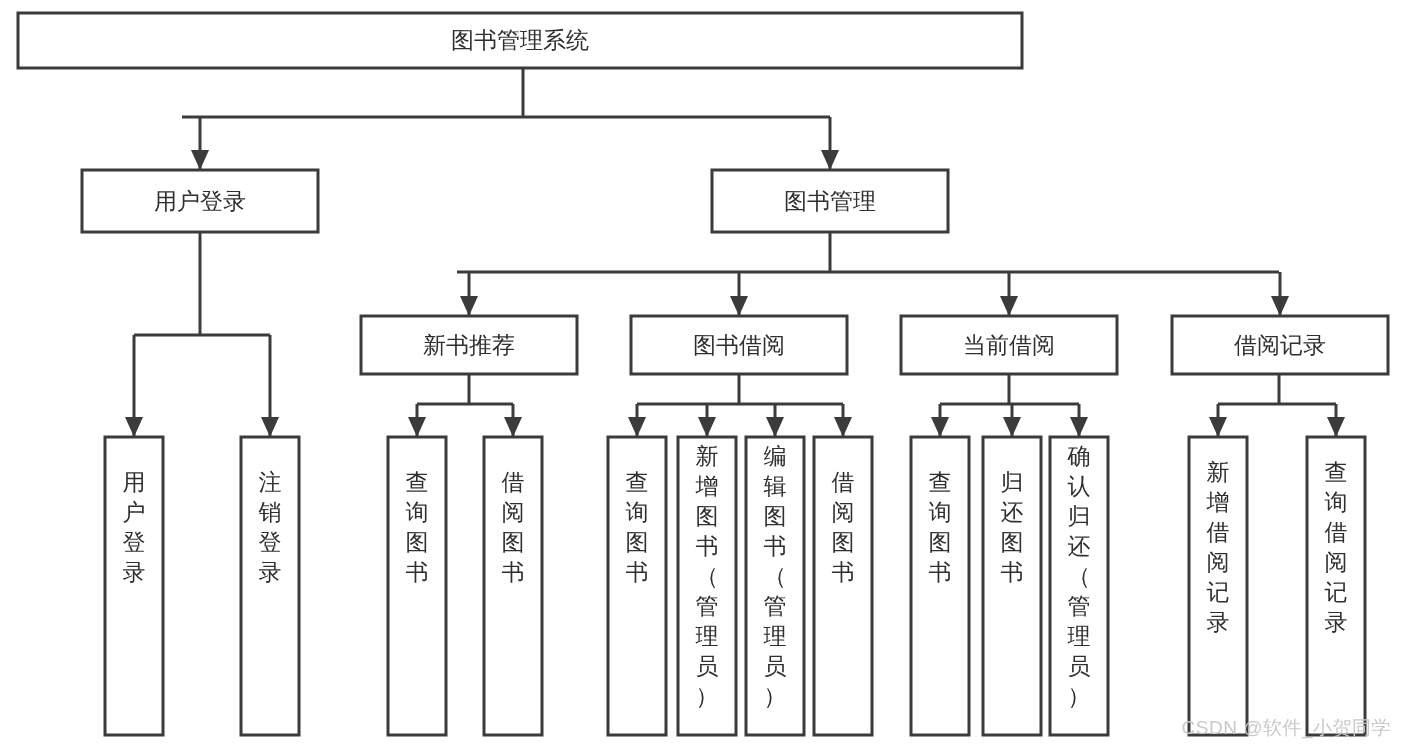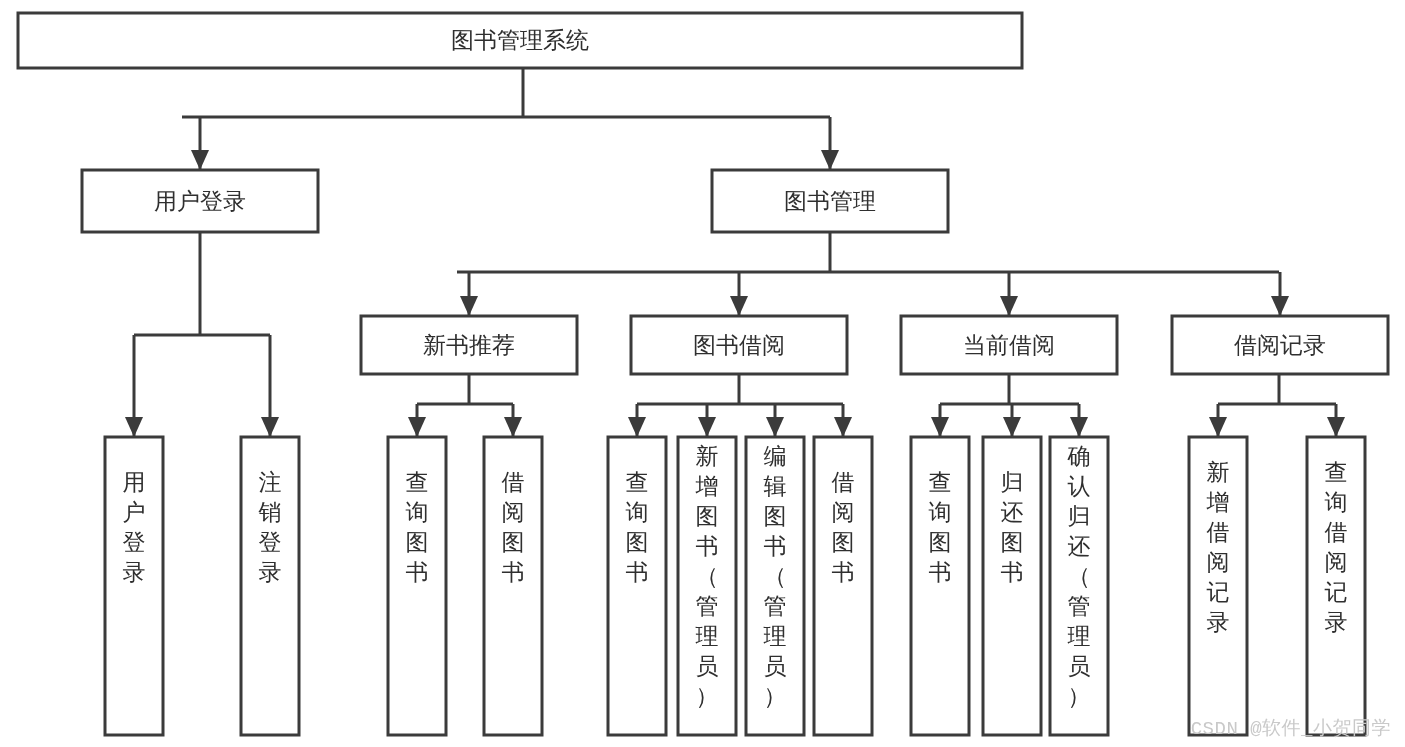--- a/index.html
+++ b/index.html
@@ -22,21 +22,21 @@
   .node-label-v{
     fill:#2f2f2f;
     font-family:"DejaVu Sans","Liberation Sans",sans-serif;
     font-size:23px;
     text-anchor:middle;
   }
   .watermark{
     position:absolute;
     right:14px;bottom:6px;
     color:#c9c9c9;
-    font-family:Liberation Mono, monospace;
+    font-family:Liberation Sans, sans-serif;
     font-size:19px;
     letter-spacing:0.5px;
     white-space:nowrap;
     user-select:none;
   }
 </style>
 </head>
 <body>
 
 <svg id="diagram" viewBox="0 0 1405 747">

